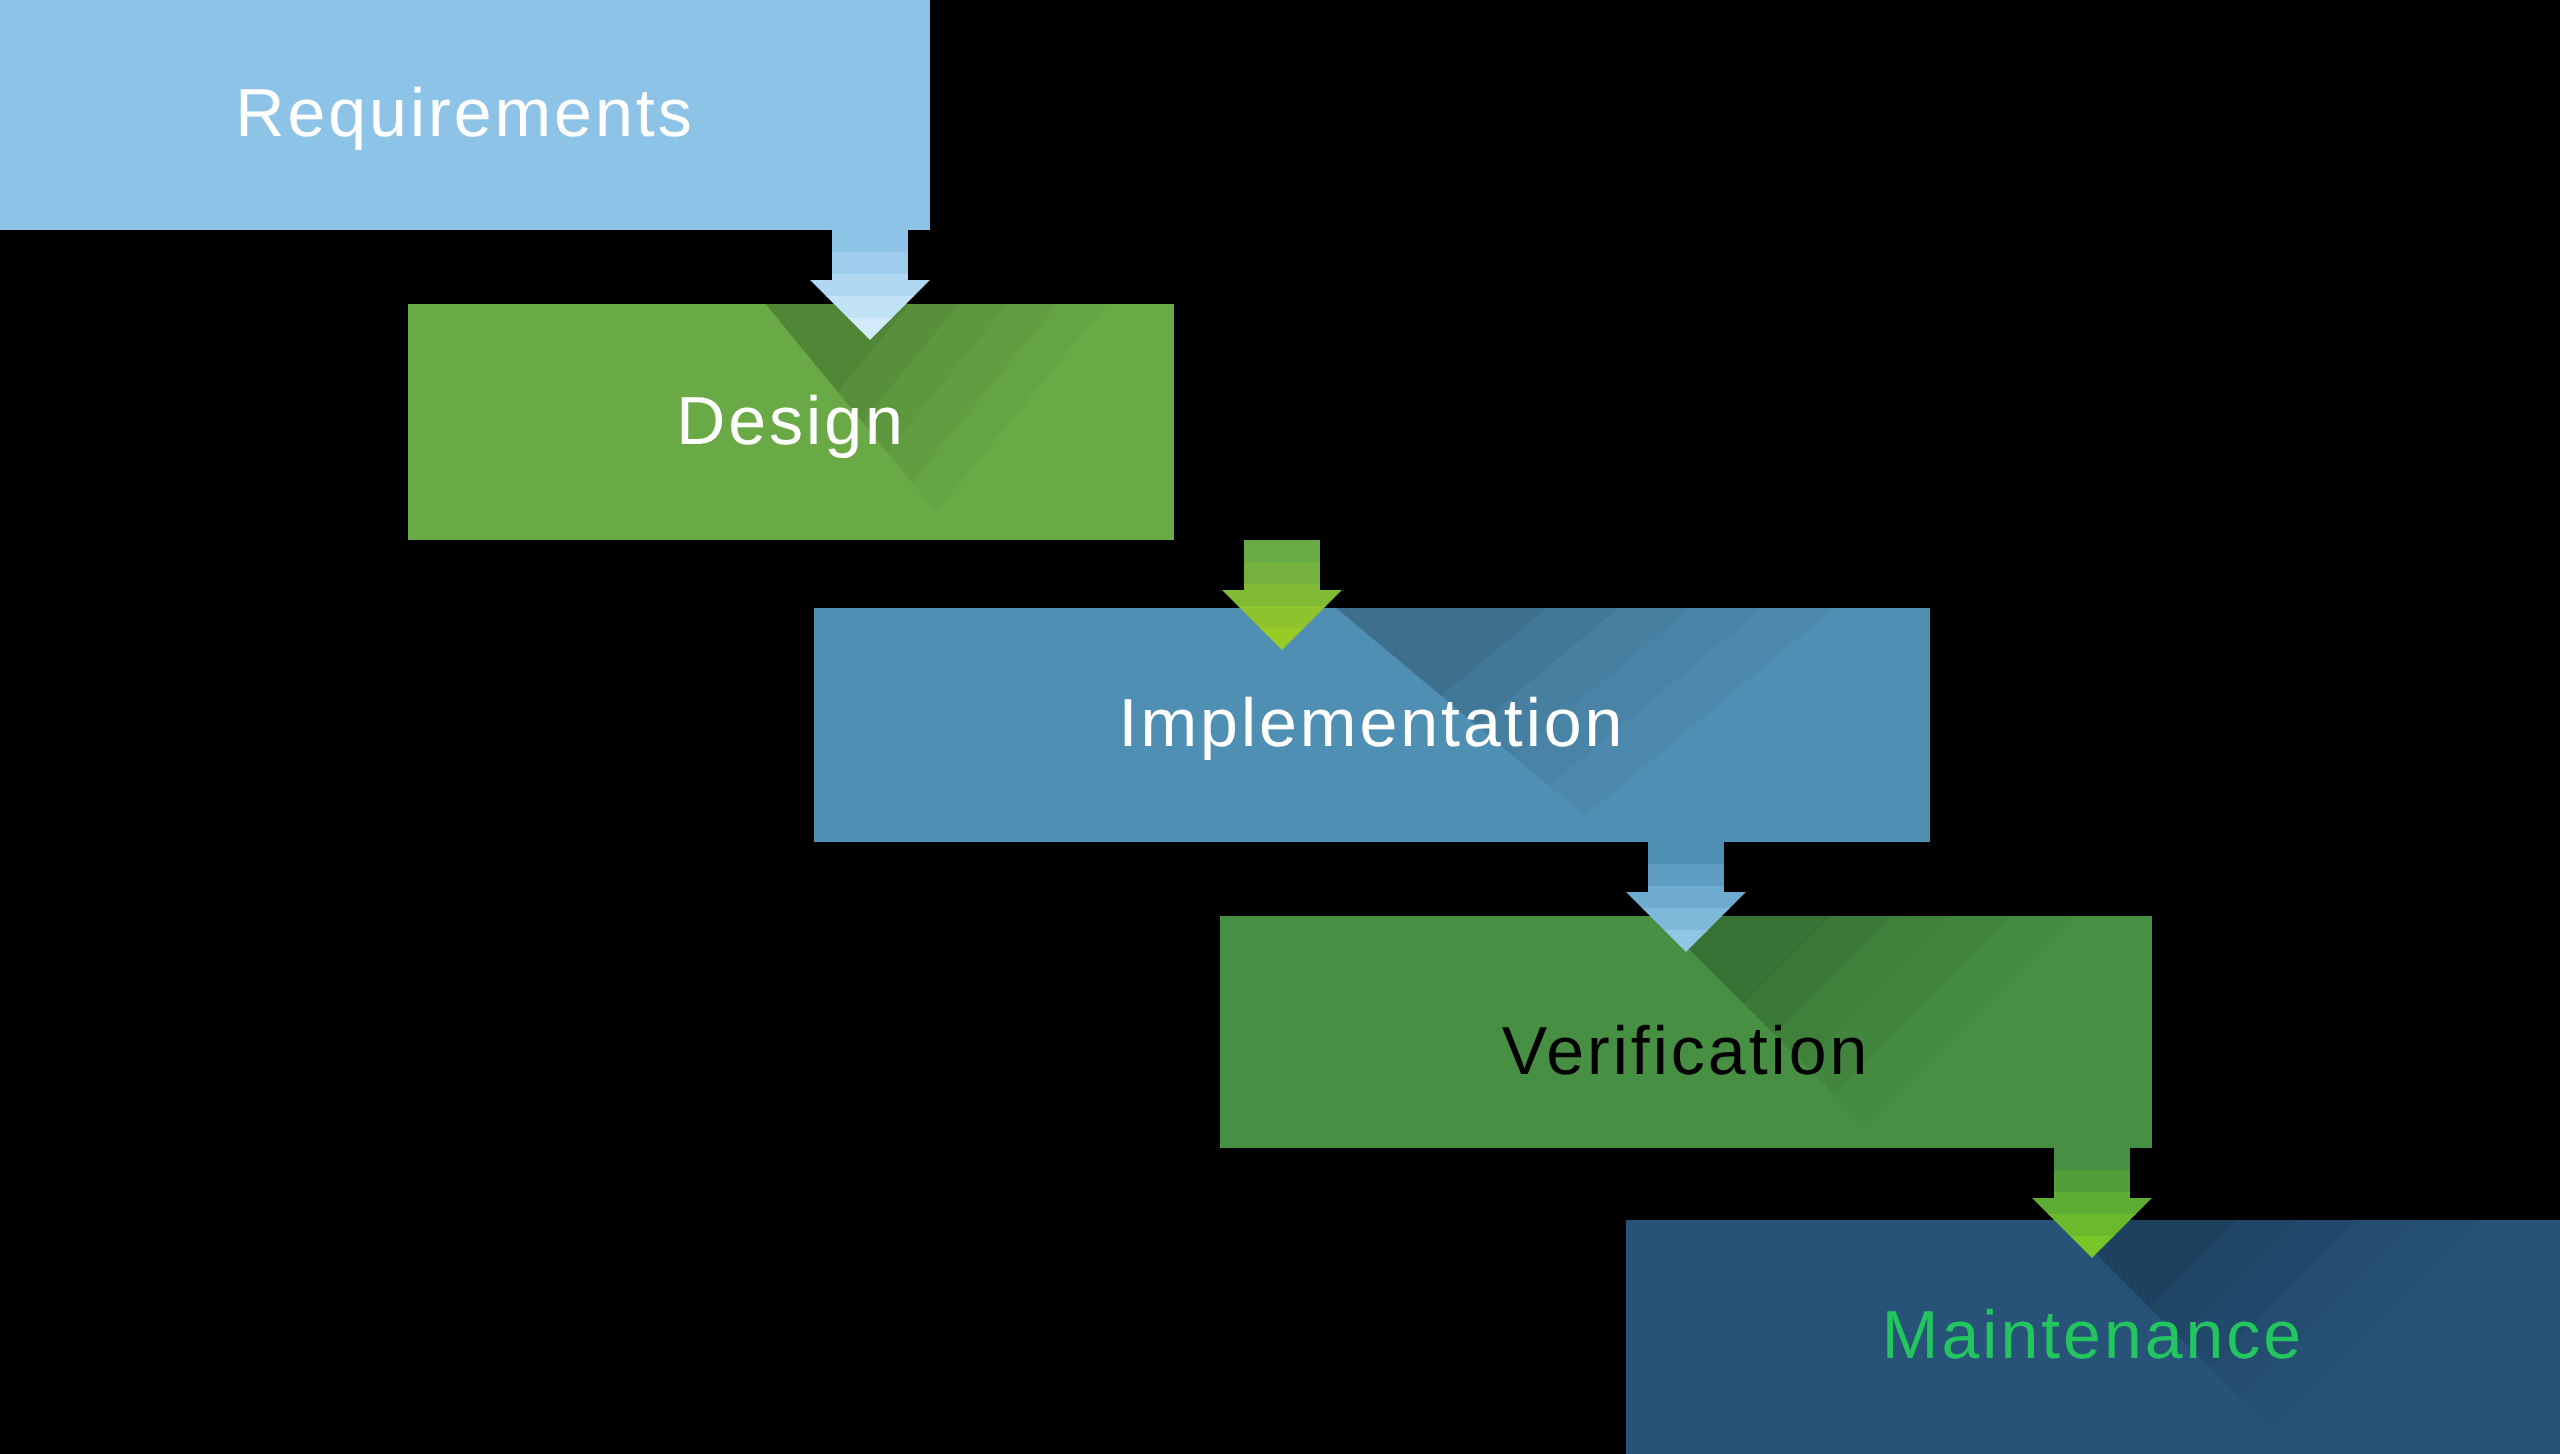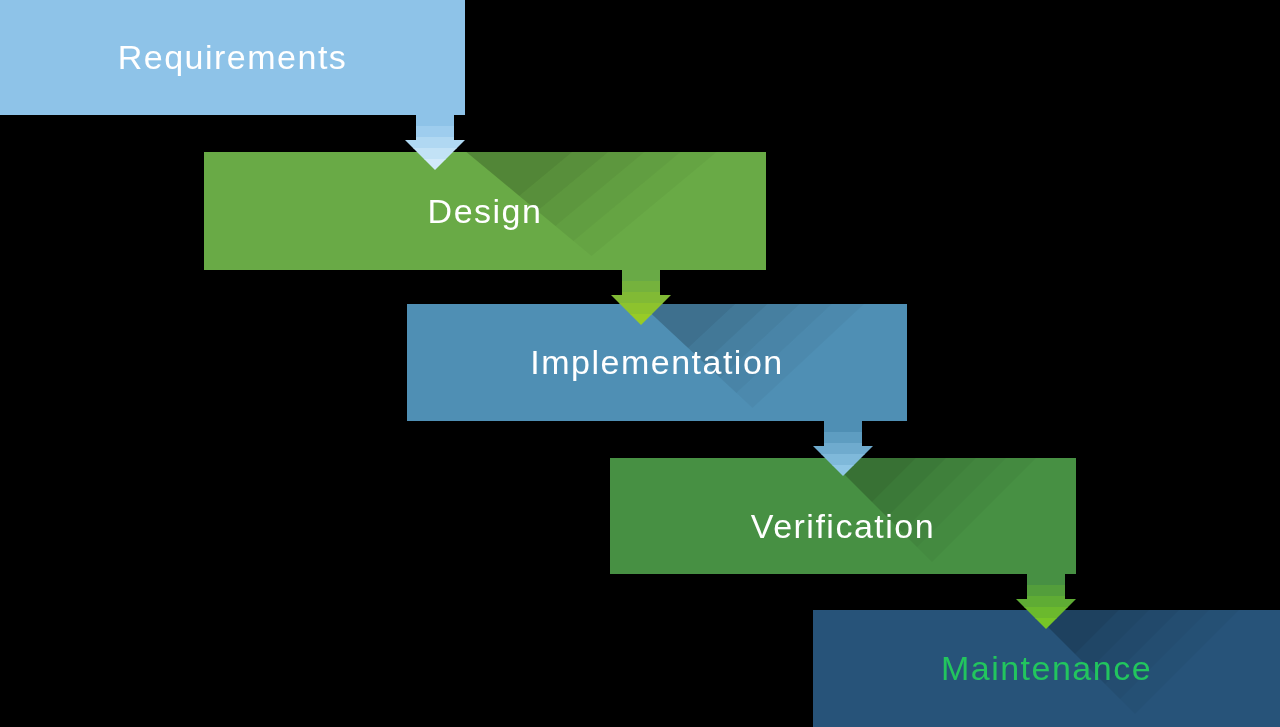--- a/index.html
+++ b/index.html
@@ -45,51 +45,51 @@
 </style>
 </head>
 <body>
 
 <div class="stage" style="background: rgb(0, 0, 0);">
 
   <div class="step" style="left: 0px; top: 0px; width: 465px; height: 115px; background: rgb(142, 195, 232);">
     <span class="label" style="color: rgb(255, 255, 255);">Requirements</span>
   </div>
 
-  <div class="step" style="left: 204px; top: 152px; width: 562px; height: 118px; background: rgb(105, 170, 70);">
+  <div class="step" style="left: 204px; top: 152px; width: 383px; height: 118px; background: rgb(105, 170, 70);">
     <svg class="shadow-svg" viewBox="0 0 467 118" preserveAspectRatio="none">
         <polygon points="218,0 306,0 262,44" fill="#000000" fill-opacity="0.21"></polygon>
         <polygon points="306,0 336,0 277,59 262,44" fill="#000000" fill-opacity="0.155"></polygon>
         <polygon points="336,0 366,0 292,74 277,59" fill="#000000" fill-opacity="0.11"></polygon>
         <polygon points="366,0 396,0 307,89 292,74" fill="#000000" fill-opacity="0.07"></polygon>
         <polygon points="396,0 426,0 322,104 307,89" fill="#000000" fill-opacity="0.035"></polygon>
       </svg>
     <span class="label" style="color: rgb(255, 255, 255);">Design</span>
   </div>
 
-  <div class="step" style="left: 407px; top: 304px; width: 500px; height: 117px; background: rgb(79, 143, 180);">
+  <div class="step" style="left: 407px; top: 304px; width: 558px; height: 117px; background: rgb(79, 143, 180);">
     <svg class="shadow-svg" viewBox="0 0 466 117" preserveAspectRatio="none">
         <polygon points="218,0 306,0 262,44" fill="#000000" fill-opacity="0.21"></polygon>
         <polygon points="306,0 336,0 277,59 262,44" fill="#000000" fill-opacity="0.155"></polygon>
         <polygon points="336,0 366,0 292,74 277,59" fill="#000000" fill-opacity="0.11"></polygon>
         <polygon points="366,0 396,0 307,89 292,74" fill="#000000" fill-opacity="0.07"></polygon>
         <polygon points="396,0 426,0 322,104 307,89" fill="#000000" fill-opacity="0.035"></polygon>
       </svg>
     <span class="label" style="color: rgb(255, 255, 255);">Implementation</span>
   </div>
 
   <div class="step" style="left: 610px; top: 458px; width: 466px; height: 116px; background: rgb(71, 144, 67);">
     <svg class="shadow-svg" viewBox="0 0 466 116" preserveAspectRatio="none">
         <polygon points="218,0 306,0 262,44" fill="#000000" fill-opacity="0.21"></polygon>
         <polygon points="306,0 336,0 277,59 262,44" fill="#000000" fill-opacity="0.155"></polygon>
         <polygon points="336,0 366,0 292,74 277,59" fill="#000000" fill-opacity="0.11"></polygon>
         <polygon points="366,0 396,0 307,89 292,74" fill="#000000" fill-opacity="0.07"></polygon>
         <polygon points="396,0 426,0 322,104 307,89" fill="#000000" fill-opacity="0.035"></polygon>
       </svg>
-    <span class="label" style="color: #ffffff; margin-top: 20px;">Verification</span>
+    <span class="label" style="color: #000000; margin-top: 20px;">Verification</span>
   </div>
 
   <div class="step" style="left: 813px; top: 610px; width: 467px; height: 117px; background: rgb(39, 83, 121);">
     <svg class="shadow-svg" viewBox="0 0 467 117" preserveAspectRatio="none">
         <polygon points="218,0 306,0 262,44" fill="#000000" fill-opacity="0.21"></polygon>
         <polygon points="306,0 336,0 277,59 262,44" fill="#000000" fill-opacity="0.155"></polygon>
         <polygon points="336,0 366,0 292,74 277,59" fill="#000000" fill-opacity="0.11"></polygon>
         <polygon points="366,0 396,0 307,89 292,74" fill="#000000" fill-opacity="0.07"></polygon>
         <polygon points="396,0 426,0 322,104 307,89" fill="#000000" fill-opacity="0.035"></polygon>
       </svg>

